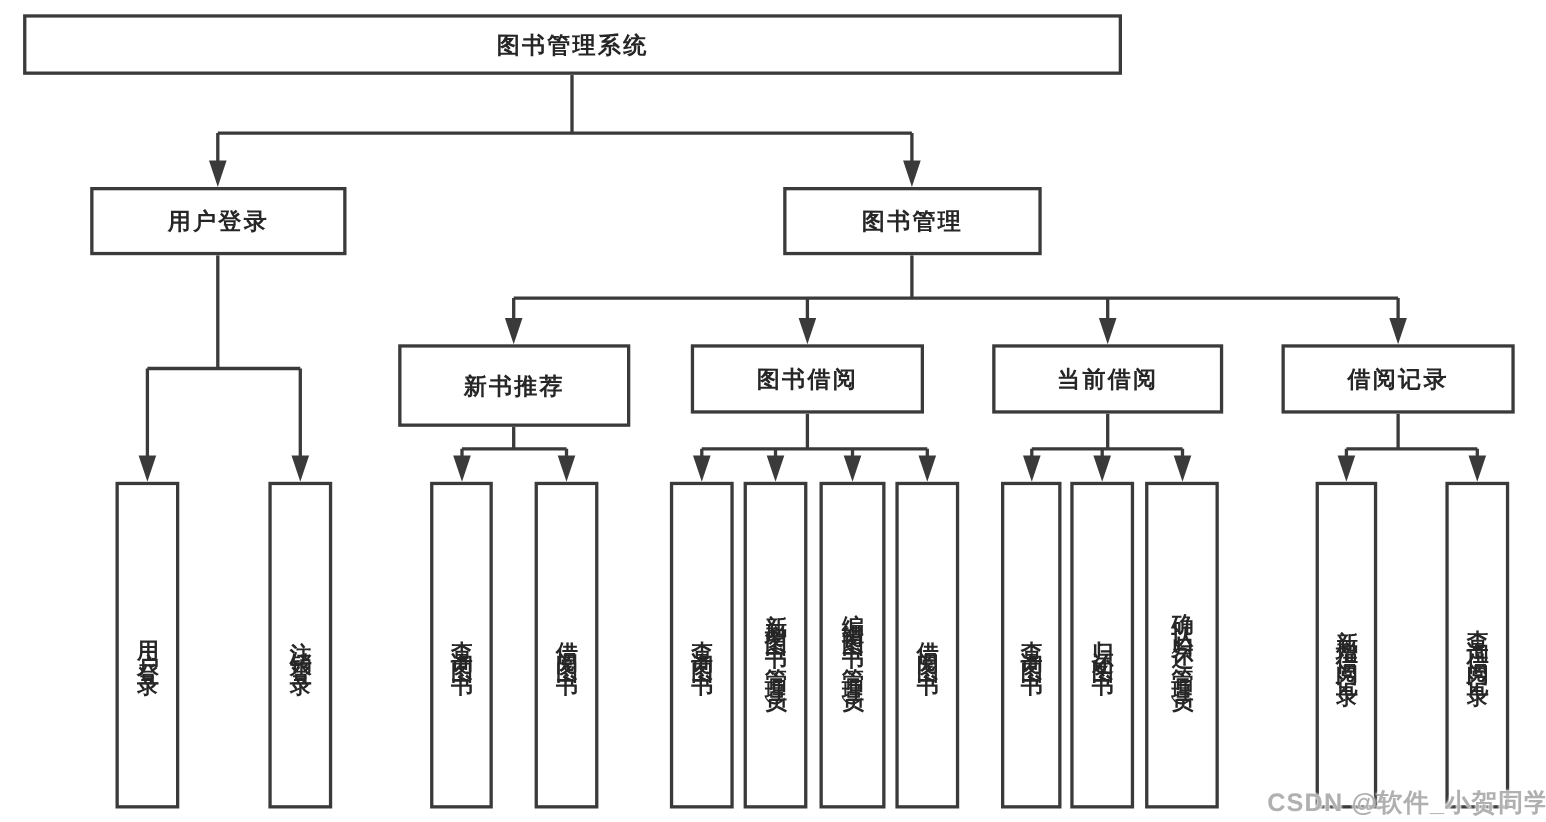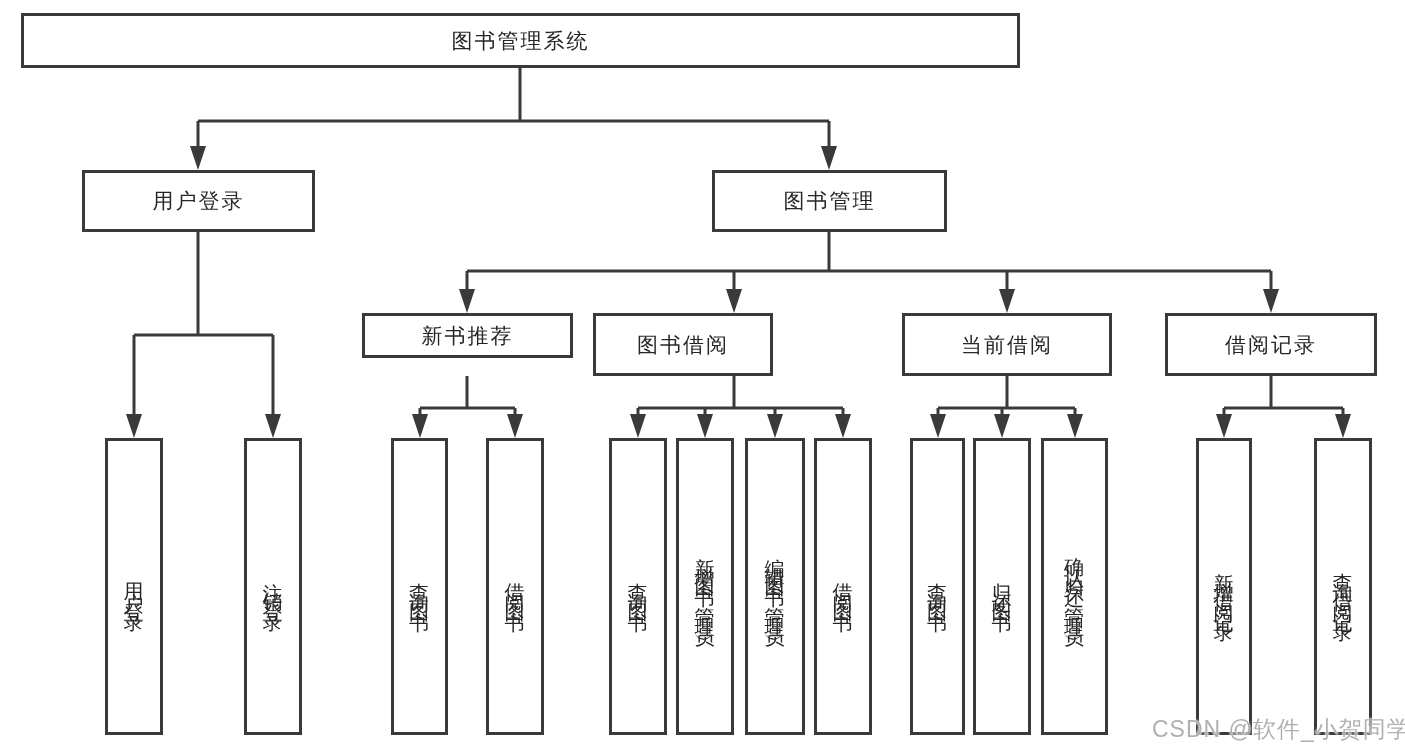--- a/index.html
+++ b/index.html
@@ -8,20 +8,21 @@
     --fill:#ffffff;
     --watermark:#b0b0b0;
   }
   html,body{margin:0;padding:0;background:#fff;}
   .canvas{
     position:relative;
     width:1405px;height:747px;
     background:var(--fill);
     font-family:"Liberation Sans","DejaVu Sans",sans-serif;
     overflow:hidden;
+    font-weight:bold;
   }
   .wires{position:absolute;left:0;top:0;}
   .wire{stroke:var(--line);stroke-width:3;fill:none;}
   .arrow{fill:var(--line);stroke:none;}
   .node{
     position:absolute;
     box-sizing:border-box;
     border:3px solid var(--line);
     background:var(--fill);
     display:flex;align-items:center;justify-content:center;
@@ -95,22 +96,22 @@
     <path class="wire" d="M1271 376 V408 M1224 408 H1343 M1224 408 V418 M1343 408 V418"></path>
     <polygon class="arrow" points="1216,414 1232,414 1224,438"></polygon>
     <polygon class="arrow" points="1335,414 1351,414 1343,438"></polygon>
   </svg>
 
   <div class="node" style="left:21px;top:13px;width:999px;height:55px;">图书管理系统</div>
 
   <div class="node" style="left:82px;top:170px;width:233px;height:62px;">用户登录</div>
   <div class="node" style="left:712px;top:170px;width:235px;height:62px;text-align:center;">图书管理</div>
 
-  <div class="node" style="left:362px;top:313px;width:211px;height:45px;">新书推荐</div>
-  <div class="node" style="left:593px;top:313px;width:180px;height:63px;">图书借阅</div>
+  <div class="node" style="left:362px;top:313px;width:211px;height:75px;">新书推荐</div>
+  <div class="node" style="left:628px;top:313px;width:212px;height:63px;">图书借阅</div>
   <div class="node" style="left:1165px;top:313px;width:212px;height:63px;">借阅记录</div>
   <div class="node" style="left:902px;top:313px;width:210px;height:63px;">当前借阅</div>
 
   <div class="leaf" style="left:105px;top:438px;width:58px;height:297px;">
     <span class="vtext">用户登录</span>
   </div>
   <div class="leaf" style="left:244px;top:438px;width:58px;height:297px;">
     <span class="vtext">注销登录</span>
   </div>
 

